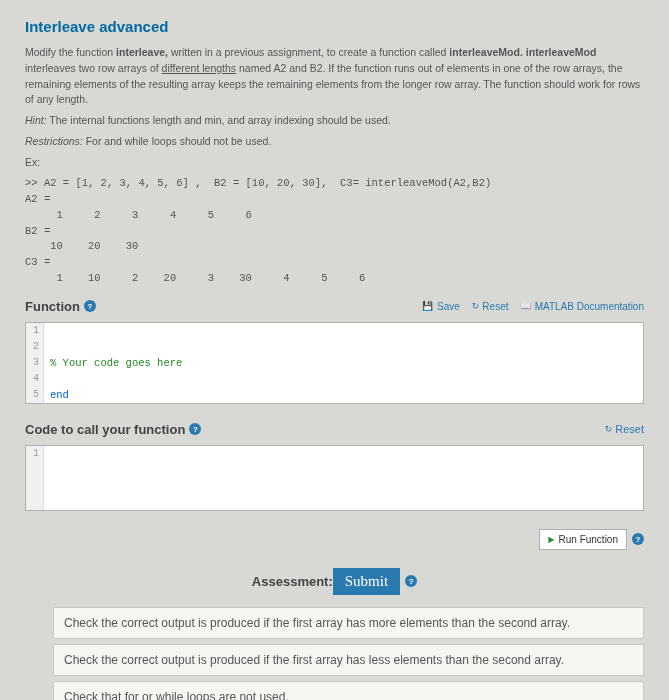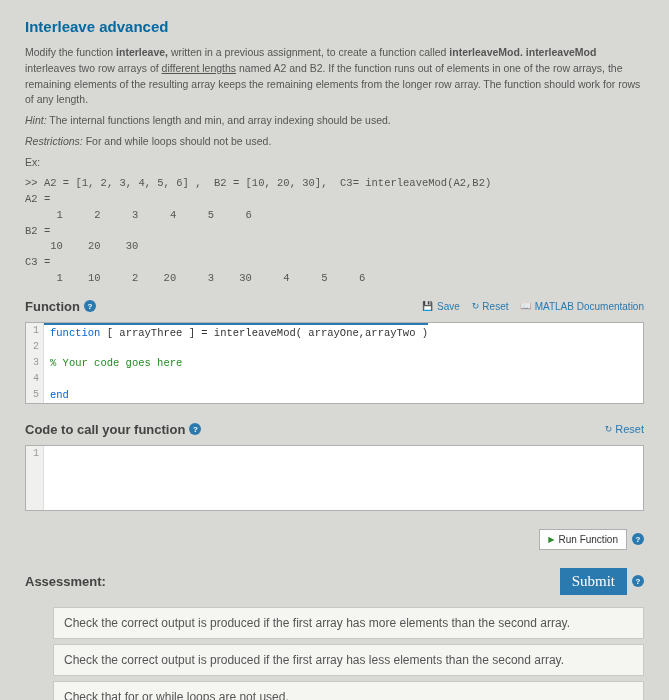--- a/index.html
+++ b/index.html
@@ -126,21 +126,21 @@
       font-size: 10px;
       cursor: pointer;
       display: flex;
       align-items: center;
       gap: 4px;
       color: #333;
     }
     .play { color: #2a8a2a; font-size: 8px; }
     .submit-row {
       display: flex;
-      justify-content: space-between;
+      justify-content: center;
       align-items: center;
       margin-bottom: 12px;
     }
     .submit-btn {
       background: #2a7ab0;
       color: white;
       border: none;
       padding: 5px 12px;
       font-size: 15px;
       cursor: pointer;
@@ -205,21 +205,20 @@
     <span class="action-link">
       <span class="action-icon">📖</span>
       <span>MATLAB Documentation</span>
     </span>
   </div>
 </div>
 
 <div class="editor big-editor">
   <div class="editor-row">
       <div class="gutter">1</div>
-      <div class="editor-line first"><span class="kw">function</span><span> [ arrayThree ] = interleaveMod( arrayOne,arrayTwo )</span></div>
     </div>
   <div class="editor-row">
       <div class="gutter">2</div>
       <div class="editor-line"></div>
     </div>
   <div class="editor-row">
       <div class="gutter">3</div>
       <div class="editor-line">    <span class="com">% Your code goes here</span></div>
     </div>
   <div class="editor-row">

